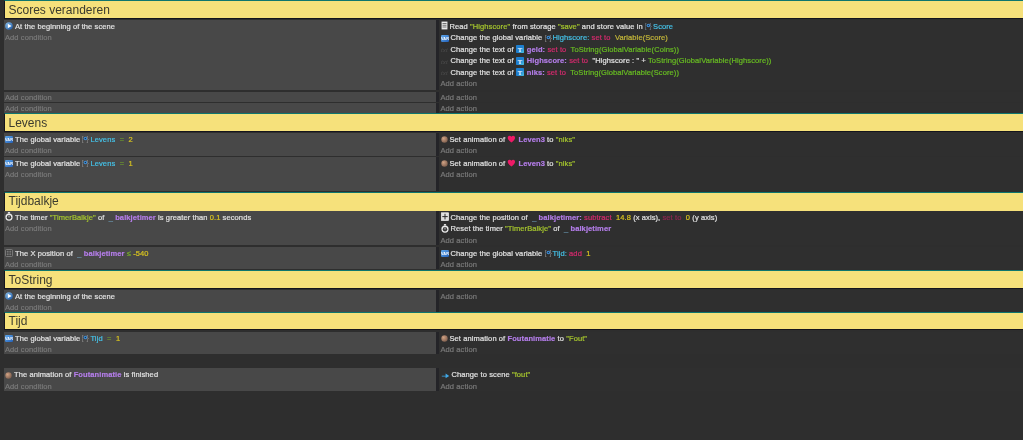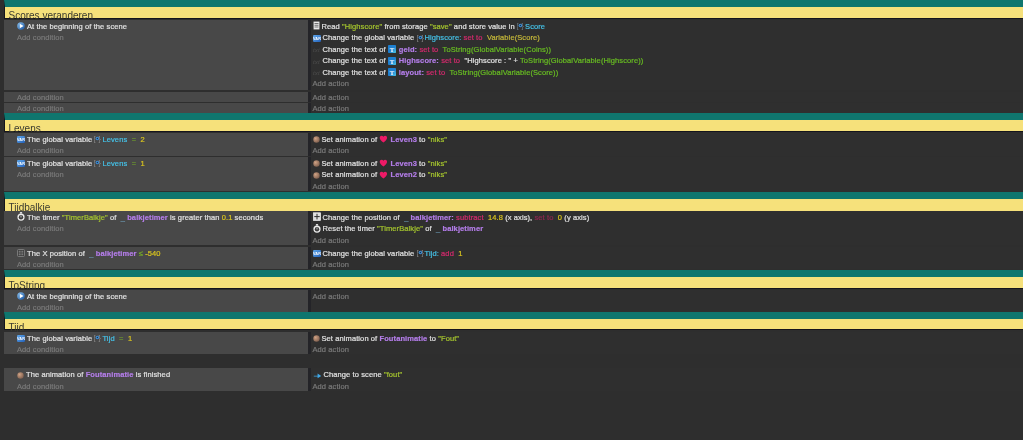--- a/index.html
+++ b/index.html
@@ -1,23 +1,23 @@
 <!DOCTYPE html>
 <html><head>
 <meta charset="utf-8">
 <style>
 html,body{margin:0;padding:0;}
 body{width:1023px;height:440px;background:#2e2e2e;overflow:hidden;
  font-family:"Liberation Sans",sans-serif;font-size:7.5px;letter-spacing:0.1px;color:#e2e2e2;}
 #sheet{position:relative;width:1023px;height:440px;}
 .hdr{position:absolute;left:4px;right:0;background:#f6e17b;
- border-top:7px solid #0f766e;border-bottom:1px solid #15151d;border-left:1px solid #15151d;
- box-sizing:border-box;color:#3b3b2f;padding-left:3.5px;font-size:10px;letter-spacing:0;}
+ border-top:1px solid #0f766e;border-bottom:1px solid #15151d;border-left:1px solid #15151d;
+ box-sizing:border-box;color:#3b3b2f;padding-left:3.5px;font-size:12px;letter-spacing:0;}
 .evt{position:absolute;left:4px;right:0;display:flex;box-sizing:border-box;}
-.cond{width:304px;background:#484848;box-sizing:border-box;padding:1px 0 0 13px;overflow:hidden;}
+.cond{width:432px;background:#484848;box-sizing:border-box;padding:1px 0 0 1px;overflow:hidden;}
 .gapv{width:3px;background:#242428;}
 .act{flex:1;background:#2f2f2f;box-sizing:border-box;padding:1px 0 0 1.5px;overflow:hidden;}
 .r{height:11.5px;line-height:11.5px;white-space:nowrap;-webkit-text-stroke:0.2px;}
 .gy{color:#7a7a7a;}
 .s{color:#a6c62e;}
 .e{color:#68bd22;}
 .c{color:#45c2e8;text-align:right;}
 .o{color:#b37de8;font-weight:bold;}
 .pk{color:#d62a6e;}
 .pd{color:#8f2750;}
@@ -105,21 +105,21 @@
           </svg>Change the text of <svg class="im" width="8" height="8" style="margin-right:3px;">
             <defs>
               <linearGradient id="tg" x1="0" y1="0" x2="1" y2="1">
                 <stop offset="0" stop-color="#1d7fd0"></stop>
                 <stop offset="0.55" stop-color="#1d7fd0"></stop>
                 <stop offset="1" stop-color="#4ecbe8"></stop>
               </linearGradient>
             </defs>
             <rect x="0" y="0" width="8" height="8" rx="0.8" fill="url(#tg)"></rect>
             <text x="4" y="6.5" font-size="6.8" font-weight="bold" fill="#fff" text-anchor="middle" font-family="Liberation Serif">T</text>
-          </svg><span class="o">layout:</span> <span class="pk">set to</span>&nbsp; <span class="e">ToString(GlobalVariable(Score))</span></div>
+          </svg><span class="o">niks:</span> <span class="pk">set to</span>&nbsp; <span class="e">ToString(GlobalVariable(Score))</span></div>
         <div class="r gy">Add action</div>
       </div>
     </div>
 <div class="evt" style="top:91.5px;height:10.5px;">
       <div class="cond" style="padding-top:0;">
         <div class="r gy">Add condition</div>
       </div>
       <div class="gapv"></div>
       <div class="act" style="padding-top:0;">
         <div class="r gy">Add action</div>
@@ -195,31 +195,20 @@
             <defs>
               <radialGradient id="sg" cx="0.35" cy="0.35" r="0.85">
                 <stop offset="0" stop-color="#cfa183"></stop>
                 <stop offset="1" stop-color="#6f5244"></stop>
               </radialGradient>
             </defs>
             <circle cx="3.5" cy="3.5" r="3.2" fill="url(#sg)"></circle>
           </svg>Set animation of <svg class="im" width="9" height="8" style="margin-right:2px;">
             <path d="M4.4 7.4 C1.9 5.6 0.7 4 0.7 2.7 C0.7 1.5 1.6 0.7 2.6 0.7 C3.4 0.7 4 1.2 4.4 1.8 C4.8 1.2 5.4 0.7 6.2 0.7 C7.2 0.7 8.1 1.5 8.1 2.7 C8.1 4 6.9 5.6 4.4 7.4 Z" fill="#ee1a66"></path>
           </svg><span class="o">Leven3</span> to <span class="s">"niks"</span></div>
-        <div class="r"><svg class="ic" width="7" height="7">
-            <defs>
-              <radialGradient id="sg" cx="0.35" cy="0.35" r="0.85">
-                <stop offset="0" stop-color="#cfa183"></stop>
-                <stop offset="1" stop-color="#6f5244"></stop>
-              </radialGradient>
-            </defs>
-            <circle cx="3.5" cy="3.5" r="3.2" fill="url(#sg)"></circle>
-          </svg>Set animation of <svg class="im" width="9" height="8" style="margin-right:2px;">
-            <path d="M4.4 7.4 C1.9 5.6 0.7 4 0.7 2.7 C0.7 1.5 1.6 0.7 2.6 0.7 C3.4 0.7 4 1.2 4.4 1.8 C4.8 1.2 5.4 0.7 6.2 0.7 C7.2 0.7 8.1 1.5 8.1 2.7 C8.1 4 6.9 5.6 4.4 7.4 Z" fill="#ee1a66"></path>
-          </svg><span class="o">Leven2</span> to <span class="s">"niks"</span></div>
         <div class="r gy">Add action</div>
       </div>
     </div>
 <div class="hdr" style="top:191.5px;height:29px;line-height:17px;"><span>Tijdbalkje</span></div>
 <div class="evt" style="top:210.5px;height:34.5px;">
       <div class="cond" style="">
         <div class="r"><svg class="ic" width="8" height="9">
             <rect x="2.9" y="0.1" width="2.2" height="1.4" fill="#ececec"></rect>
             <circle cx="4" cy="5.1" r="3.6" fill="#ececec"></circle>
             <circle cx="4" cy="5.3" r="2.2" fill="#3a3a3a"></circle>

